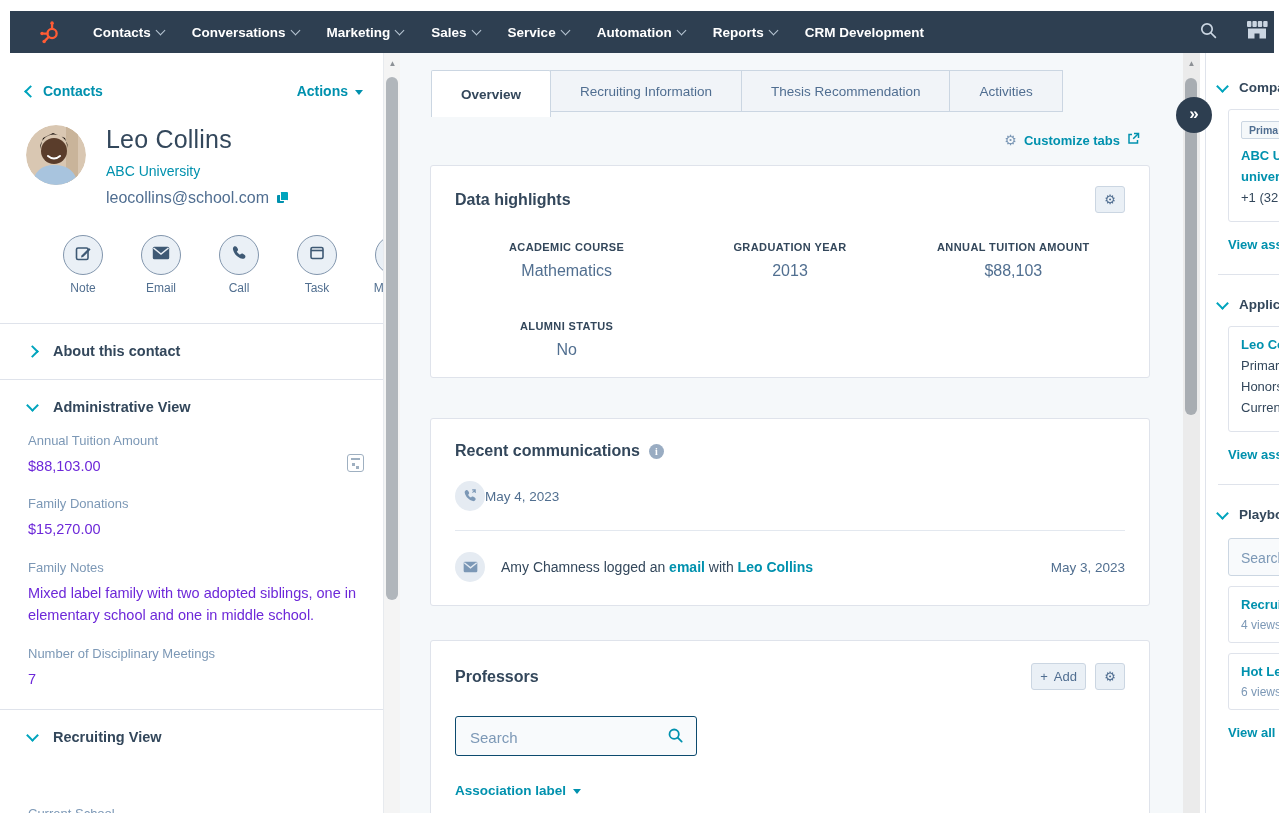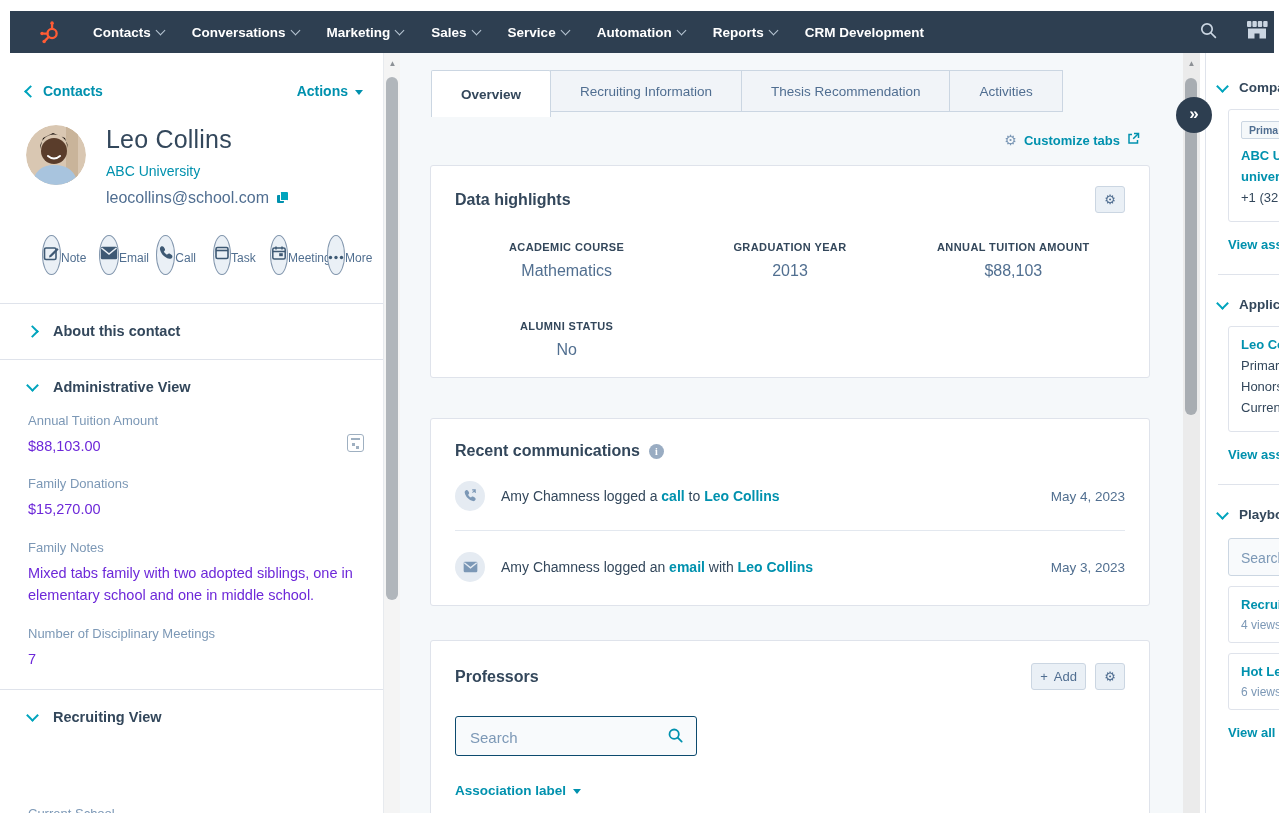--- a/index.html
+++ b/index.html
@@ -27,21 +27,21 @@
   .profile{display:flex;margin-top:26px;}
   .avatar{width:60px;height:60px;border-radius:50%;overflow:hidden;flex:0 0 60px;}
   .pr-info{margin-left:20px;}
   .pr-name{font-size:25px;color:#33475b;letter-spacing:.2px;}
   .pr-company{font-size:14px;color:#0091ae;margin-top:9px;cursor:pointer;}
   .pr-email{font-size:16px;color:#506e91;margin-top:10px;display:flex;align-items:center;gap:8px;}
   .copy-icon{position:relative;width:11px;height:12px;display:inline-block;cursor:pointer;}
   .copy-icon::before{content:"";position:absolute;left:0;top:3px;width:7px;height:8px;background:#0091ae;border-radius:1px;}
   .copy-icon::after{content:"";position:absolute;left:3px;top:0;width:7px;height:8px;background:#00a4bd;border-radius:1px;border-left:1px solid #fff;border-bottom:1px solid #fff;}
   .qa-row{display:flex;gap:17px;margin-top:28px;margin-left:16px;}
-  .qa{display:flex;align-items:center;width:40px;cursor:pointer;}
+  .qa{display:flex;flex-direction:column;align-items:center;width:40px;cursor:pointer;margin-left:21px;}
   .qa-circle{width:38px;height:38px;border-radius:50%;border:1px solid #8296ad;background:#eaf0f6;
              display:flex;align-items:center;justify-content:center;}
   .qa-label{font-size:12px;color:#516f90;margin-top:6px;}
   .divider{border-top:1px solid #dfe3eb;margin-top:28px;}
   .sec-row{display:flex;align-items:center;gap:16px;padding:19px 0 18px 2px;cursor:pointer;}
   .sec-title{font-size:14.5px;font-weight:bold;color:#33475b;}
   .chev-r{width:7px;height:7px;border-right:2px solid #00a4bd;border-bottom:2px solid #00a4bd;transform:rotate(-45deg);}
   .chev-d{width:7px;height:7px;border-right:2px solid #00a4bd;border-bottom:2px solid #00a4bd;transform:rotate(45deg);margin-top:-3px;}
   .field{margin:0 0 19px 2px;position:relative;width:334px;}
   .f-label{font-size:13px;color:#7c98b6;margin-bottom:7px;}
@@ -316,21 +316,21 @@
         <div class="f-label">Annual Tuition Amount</div>
         <div class="f-value">$88,103.00</div>
         <span class="calc-icon"></span>
       </div>
       <div class="field">
         <div class="f-label">Family Donations</div>
         <div class="f-value">$15,270.00</div>
       </div>
       <div class="field">
         <div class="f-label">Family Notes</div>
-        <div class="f-value">Mixed tabs family with two adopted siblings, one in elementary school and one in middle school.</div>
+        <div class="f-value">Mixed label family with two adopted siblings, one in elementary school and one in middle school.</div>
       </div>
       <div class="field">
         <div class="f-label">Number of Disciplinary Meetings</div>
         <div class="f-value">7</div>
       </div>
     </div>
     <div class="divider" style="margin-top:14px;"></div>
     <div class="sb-pad">
       <div class="sec-row">
         <i class="chev-d"></i>
@@ -404,27 +404,20 @@
       <div class="rc-titlerow">
         <span class="card-title">Recent communications</span>
         <span class="info-icon">i</span>
       </div>
       <div class="rc-row">
         <span class="rc-iconcircle">
           <svg width="14" height="14" viewBox="0 0 16 16" fill="#7c98b6">
             <path d="M3.4 1.3c.9-.4 2 0 2.5.9l.9 1.5c.4.7.3 1.6-.3 2.2l-.7.7c.7 1.4 1.8 2.5 3.2 3.2l.7-.7c.6-.6 1.5-.7 2.2-.3l1.5.9c.9.5 1.3 1.6.9 2.5-.5 1.1-1.7 1.9-3 1.6C7 13 2.9 8.9 2 4.4c-.3-1.3.4-2.6 1.4-3.1z"></path>
             <path d="M10.5 1 L14 1 L14 4.5 M13.8 1.2 L10.8 4.2" stroke="#7c98b6" stroke-width="1.2" fill="none"></path>
           </svg>
-        </span>
-        <span class="rc-text">
-          <span>Amy Chamness</span>
-          <span>logged a</span>
-          <span class="teal-bold">call</span>
-          <span>to</span>
-          <span class="teal-bold">Leo Collins</span>
         </span>
         <span class="rc-date">May 4, 2023</span>
       </div>
       <div class="rc-div"></div>
       <div class="rc-row">
         <span class="rc-iconcircle">
           <svg width="15" height="12" viewBox="0 0 18 14">
             <rect x="0.8" y="0.8" width="16.4" height="12.4" rx="1.5" fill="#7c98b6"></rect>
             <path d="M1.5 2 L9 8 L16.5 2" stroke="#e5ebf2" stroke-width="1.6" fill="none"></path>
           </svg>

